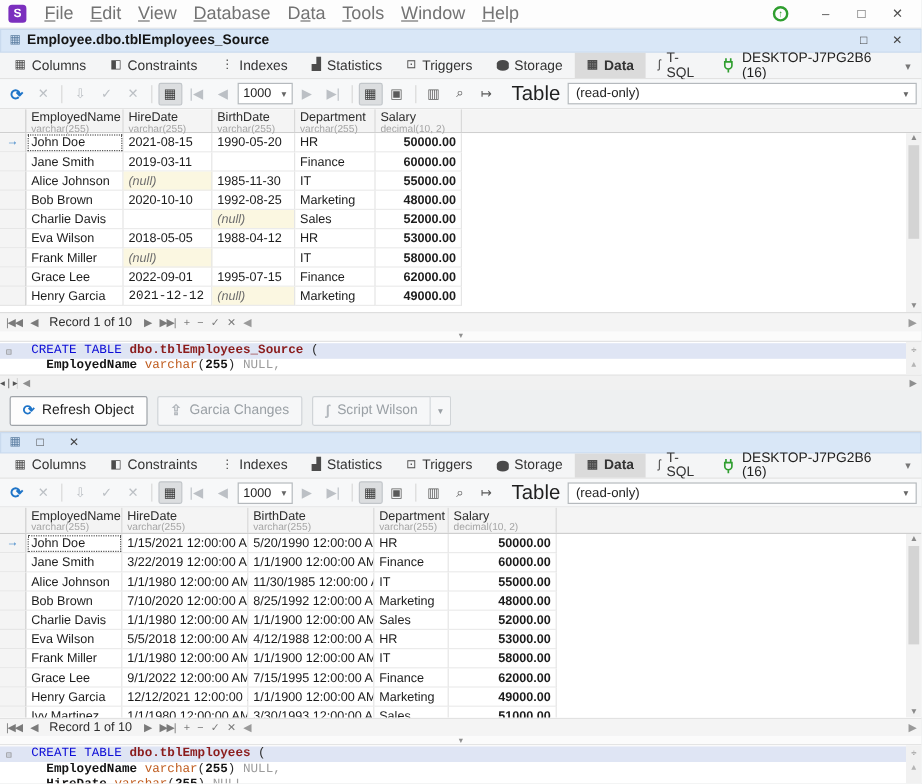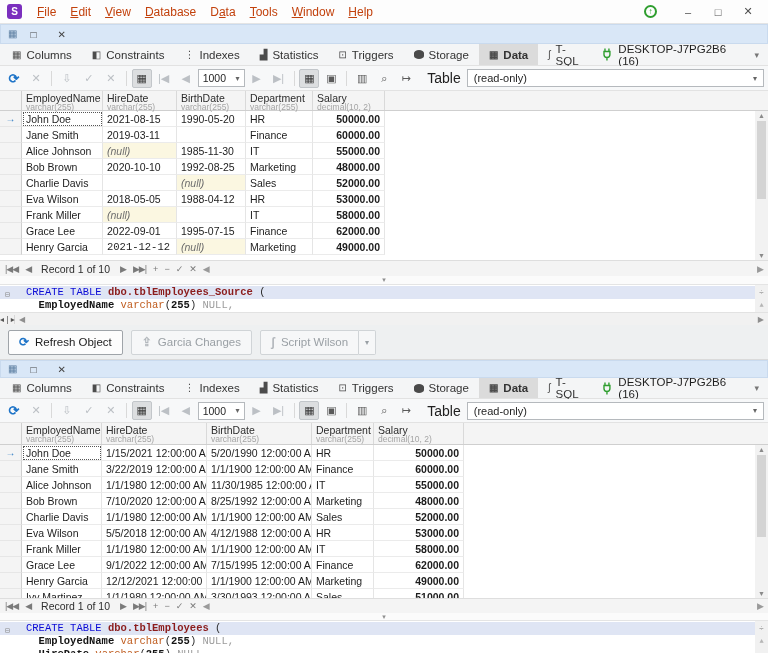--- a/index.html
+++ b/index.html
@@ -3,21 +3,21 @@
 <meta charset="utf-8">
 <style>
   *{box-sizing:border-box;margin:0;padding:0}
   html,body{width:768px;height:653px;overflow:hidden}
   body{font-family:"Liberation Sans",sans-serif;background:#f0f0f0;color:#222}
   .screen{width:768px;height:653px;display:flex;flex-direction:column;background:#eceef0}
 
   
   .menubar{height:24px;flex:0 0 24px;background:#fdfdfd;border-bottom:1px solid #e4e4e4;display:flex;align-items:center;padding:0 5px}
   .applogo{width:15px;height:15px;flex:0 0 15px;background:#7b2fbe;border-radius:3px;color:#fff;font-weight:bold;font-size:10px;display:flex;align-items:center;justify-content:center;margin:0 8px 0 2px}
-  .menu-item{font-size:12px;color:#c2410c;padding:3px 7px;cursor:default}
+  .menu-item{font-size:15px;color:#737373;padding:3px 7px;cursor:default}
   .menubar-right{margin-left:auto;display:flex;align-items:center}
   .update-icon{width:13px;height:13px;border-radius:50%;border:2px solid #2f9e2f;color:#2f9e2f;font-size:8px;font-weight:bold;display:flex;align-items:center;justify-content:center;margin-right:16px}
   .winbtn{color:#4f4f4f;font-size:11px;width:30px;text-align:center}
 
   
   .doc-title{background:#d9e7f7;border:1px solid #c9daee;display:flex;align-items:center;padding:0 7px;gap:5px}
   .t20{height:20px;flex:0 0 20px}.t18{height:18px;flex:0 0 18px}
   .tbl-ico{font-size:10px;color:#5b7da0;line-height:1}
   .doc-title-text{font-size:11.5px;font-weight:bold;color:#151515;flex:1}
   .doc-btn{color:#444;font-size:10px;padding:0 8px}
@@ -35,21 +35,21 @@
   
   .toolbar{background:#f7f8f9;display:flex;align-items:center;padding:0 4px;gap:2px;border-bottom:1px solid #e2e2e2}
   .t25{height:25px;flex:0 0 25px}.t24{height:24px;flex:0 0 24px}
   .tb-icon{min-width:20px;height:19px;display:flex;align-items:center;justify-content:center;font-size:11px;color:#5a5a5a;border-radius:2px;padding:0 2px}
   .tb-icon.primary{color:#1e74c8;font-weight:bold;font-size:13px}
   .tb-icon.disabled{color:#bcc0c5}
   .tb-icon.active{background:#dcdee0;border:1px solid #c2c6ca;color:#3a3a3a}
   .tb-sep{width:1px;height:15px;background:#d9d9d9;margin:0 3px}
   .pager{width:54px;height:18px;background:#fff;border:1px solid #b5b9bd;display:flex;align-items:center;justify-content:space-between;font-size:10.5px;padding:0 4px;color:#1f1f1f}
   .pager .dd,.tb-combo .dd{color:#666;font-size:8px}
-  .tb-label{font-size:14px;color:#1f1f1f;margin:0 4px 0 9px}
+  .tb-label{font-size:17px;color:#1f1f1f;margin:0 4px 0 9px}
   .tb-combo{width:352px;height:18px;background:#fff;border:1px solid #b5b9bd;font-size:11px;color:#1f1f1f;display:flex;align-items:center;justify-content:space-between;padding:0 6px}
 
   
   .gridwrap{position:relative;background:#fff;overflow:hidden}
   .g169{height:169px;flex:0 0 169px}.g175{height:175px;flex:0 0 175px}
   .ghead{display:flex;background:#f4f4f4;border-bottom:1px solid #cfcfcf}
   .gh20{height:20px}.gh22{height:22px}
   .ghead .gcell{border-right:1px solid #d9d9d9;padding:1px 4px 0;display:block}
   .gh-name{font-size:10.5px;color:#2c2c2c;line-height:10px;margin-top:1px}
   .gh-type{font-size:8.5px;color:#a5a5a5;line-height:9px}
@@ -123,20 +123,21 @@
     <div class="menubar-right">
       <span class="update-icon">↑</span>
       <span class="winbtn">–</span>
       <span class="winbtn">□</span>
       <span class="winbtn">✕</span>
     </div>
   </div>
 
   <div class="doc-title t20">
     <span class="tbl-ico">▦</span>
+    <span class="doc-title-text">Employee.dbo.tblEmployees_Source</span>
     <span class="doc-btn">□</span>
     <span class="doc-btn">✕</span>
   </div>
 
   <div class="tabstrip t22">
     <div class="tabs-inner">
         <div class="tab">
           <span class="tab-icon">▦</span>
           <span>Columns</span>
         </div>

